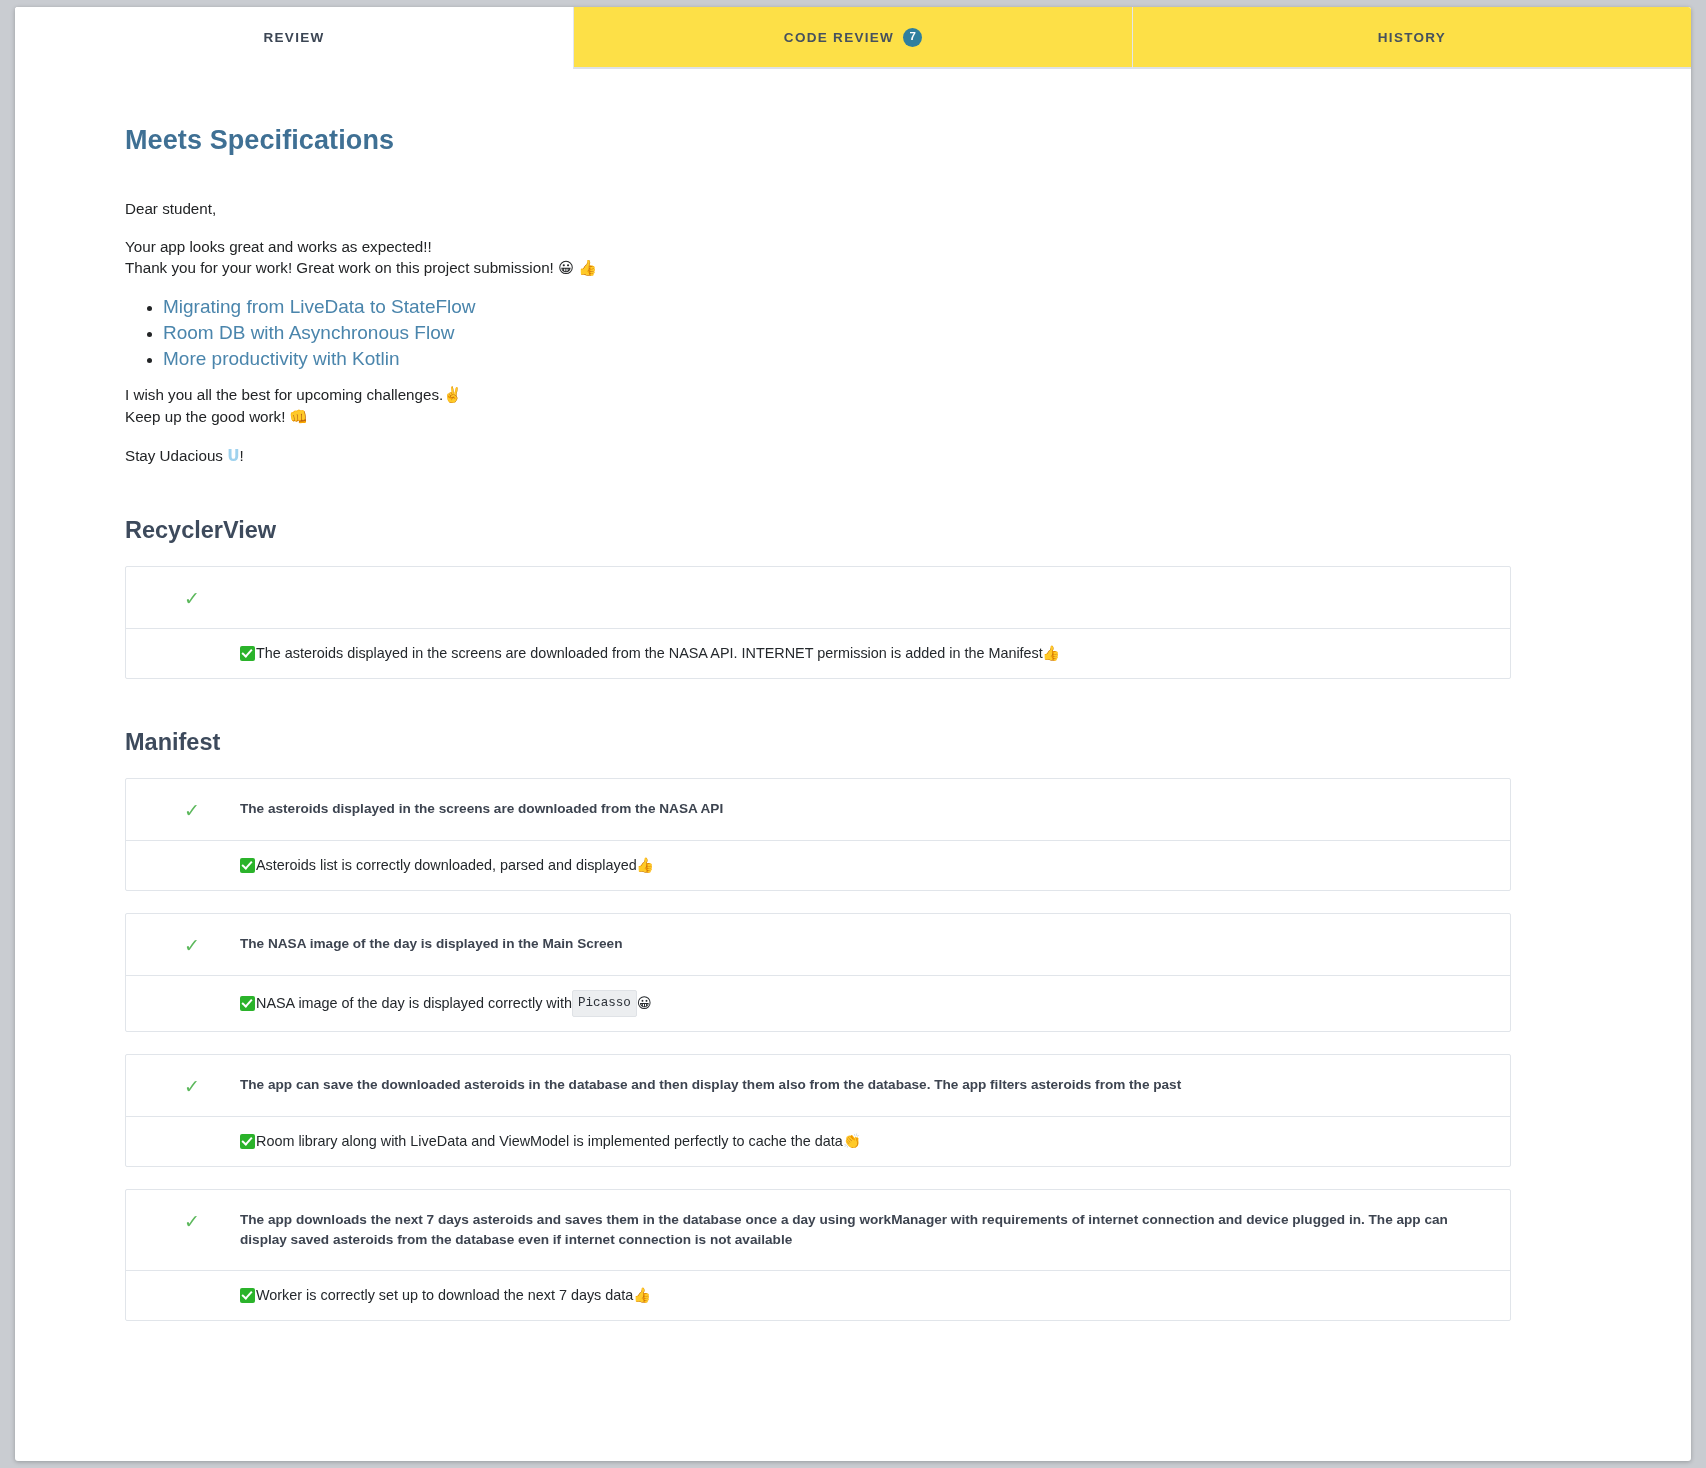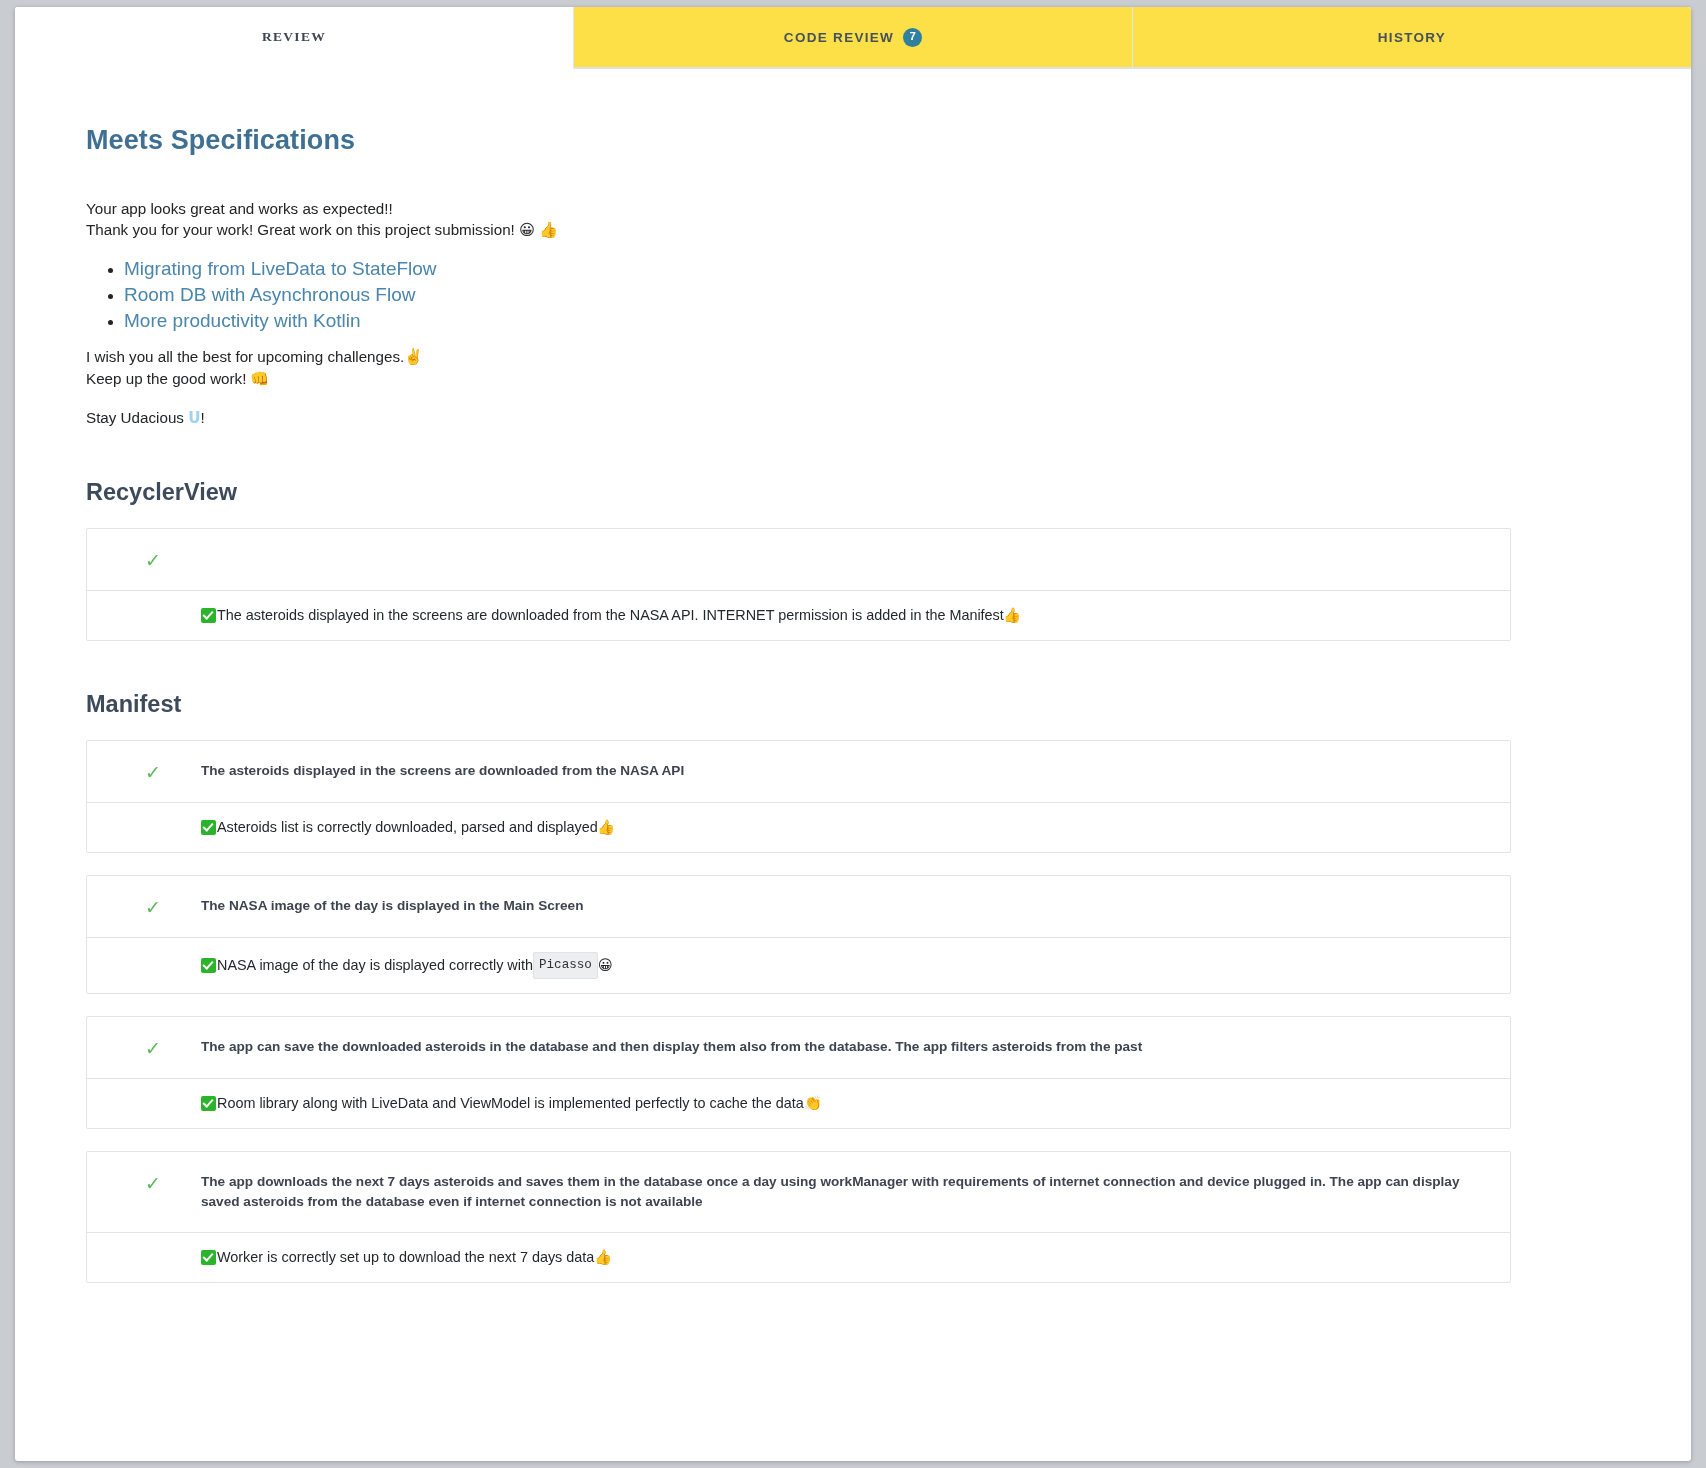--- a/index.html
+++ b/index.html
@@ -41,21 +41,21 @@
     letter-spacing: 1.3px;
     font-weight: 600;
     color: #46515e;
     background: #fde047;
     border-left: 1px solid #e3e6ea;
     border-bottom: 2px solid #dde1e6;
     margin-bottom: -2px;
     cursor: pointer;
     user-select: none;
   }
-  .tab:first-child { border-left: none; font-family: Liberation Serif, serif; }
+  .tab:first-child { border-left: none; }
   .tab.active {
     background: #ffffff;
     border-bottom: 2px solid #ffffff;
     color: #3c4654;
   }
   .tab-badge {
     display: inline-flex;
     align-items: center;
     justify-content: center;
     width: 19px; height: 19px;
@@ -66,21 +66,21 @@
     font-size: 11.5px;
     font-weight: 700;
     letter-spacing: 0;
     line-height: 1;
   }
 
   
   .content {
     padding: 0 40px 0 0;
   }
-  .inner { padding-left: 71px; padding-right: 140px; }
+  .inner { padding-left: 110px; padding-right: 140px; }
 
   h1.page-title {
     color: #3f7094;
     font-size: 27px;
     font-weight: 700;
     margin: 56px 0 0 0;
     letter-spacing: .1px;
   }
 
   .letter { margin-top: 42px; color: #222426; font-size: 15.2px; line-height: 21px; }
@@ -196,20 +196,21 @@
         <span>HISTORY</span>
       </div>
     </div>
 
     <div class="content">
       <div class="inner">
 
         <h1 class="page-title">Meets Specifications</h1>
 
         <div class="letter">
+          <p>Dear student,</p>
           <p class="tight">Your app looks great and works as expected!!</p>
           <p>
             <span>Thank you for your work! Great work on this project submission!</span>
             <span class="emoji">😀 👍</span>
           </p>
           <ul>
             <li><a class="art-link">Migrating from LiveData to StateFlow</a></li>
             <li><a class="art-link">Room DB with Asynchronous Flow</a></li>
             <li><a class="art-link">More productivity with Kotlin</a></li>
           </ul>

